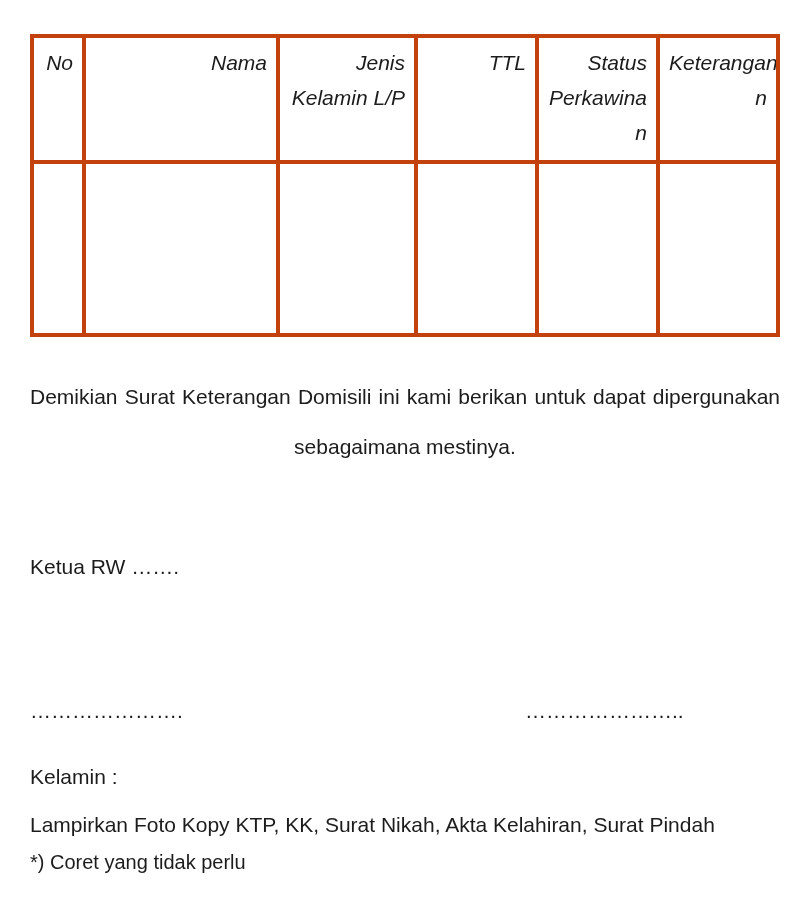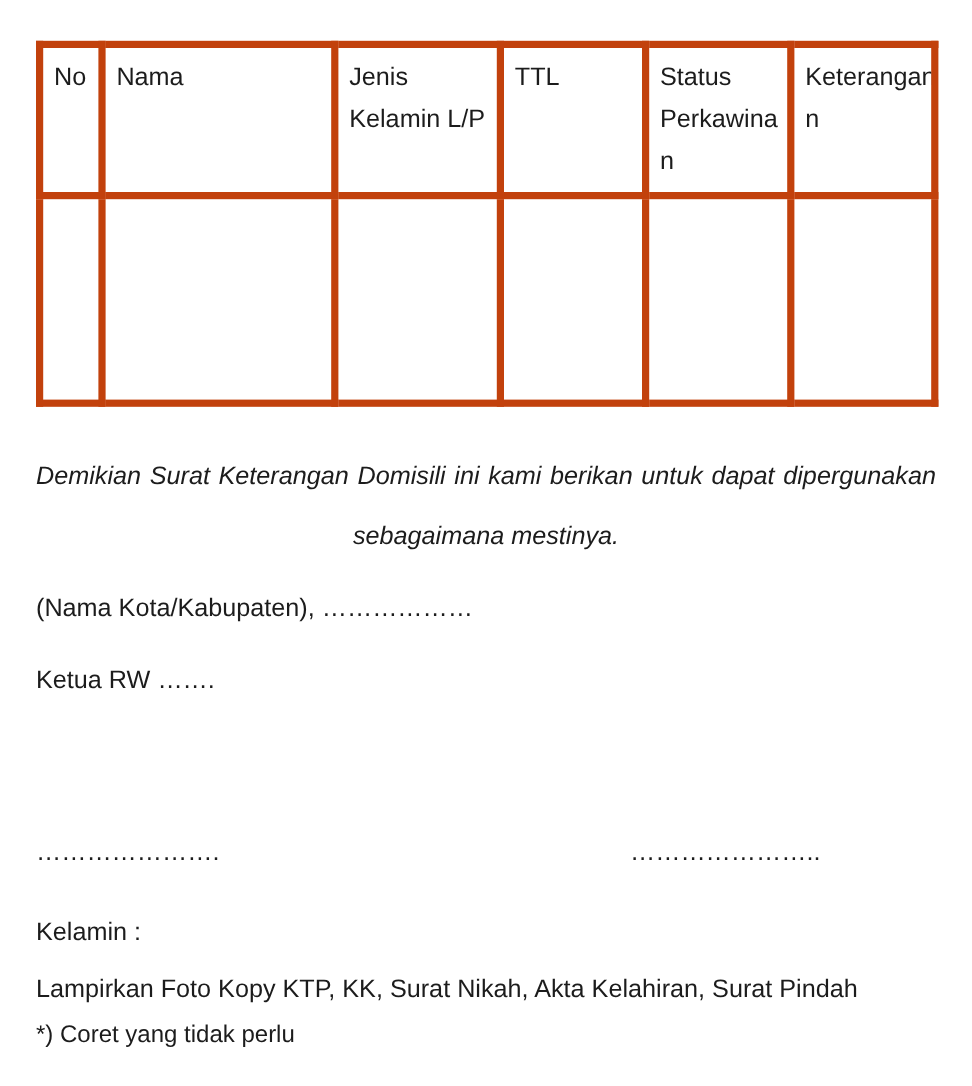--- a/index.html
+++ b/index.html
@@ -20,49 +20,49 @@
   
   .doc-table {
     position: absolute;
     left: 30px;
     top: 34px;
     border-collapse: collapse;
     table-layout: fixed;
     width: 746px;
   }
   .doc-table th, .doc-table td {
-    border: 6px solid #c2410c;
+    border: 4px solid #c2410c;
     font-size: 21px;
     font-weight: normal;
-    text-align: left;
+    text-align: right;
     vertical-align: top;
     padding: 7px 9px;
     line-height: 35px;
     white-space: pre-line;
     overflow: hidden;
+    font-style: italic;
   }
   .doc-table thead tr { height: 126px; }
   .doc-table tbody tr { height: 173px; }
 
   
   .txt {
     position: absolute;
     left: 30px;
     font-size: 21px;
     line-height: 30px;
     white-space: nowrap;
   }
   .para {
     position: absolute;
     left: 30px;
     top: 372px;
     width: 750px;
     font-size: 21px;
     line-height: 50px;
-    font-style: italic;
   }
   .para .line-justified {
     text-align: justify;
     text-align-last: justify;
     white-space: nowrap;
   }
   .para .line-left {
     text-align: center;
     white-space: nowrap;
   }
@@ -113,21 +113,20 @@
         <td></td>
       </tr>
     </tbody>
   </table>
 
   <div class="para">
     <div class="line-justified">Demikian Surat Keterangan Domisili ini kami berikan untuk dapat dipergunakan</div>
     <div class="line-left">sebagaimana mestinya.</div>
   </div>
 
-  <div class="txt city-line">(Nama Kota/Kabupaten), ………………</div>
 
   <div class="txt sig-left">Ketua RW …….</div>
 
   <div class="txt dots-left">………………….</div>
   <div class="txt dots-right">…………………..</div>
 
   <div class="txt notes-title">Kelamin :</div>
   <div class="txt notes-line">Lampirkan Foto Kopy KTP, KK, Surat Nikah, Akta Kelahiran, Surat Pindah</div>
   <div class="txt footnote">*) Coret yang tidak perlu</div>
 

